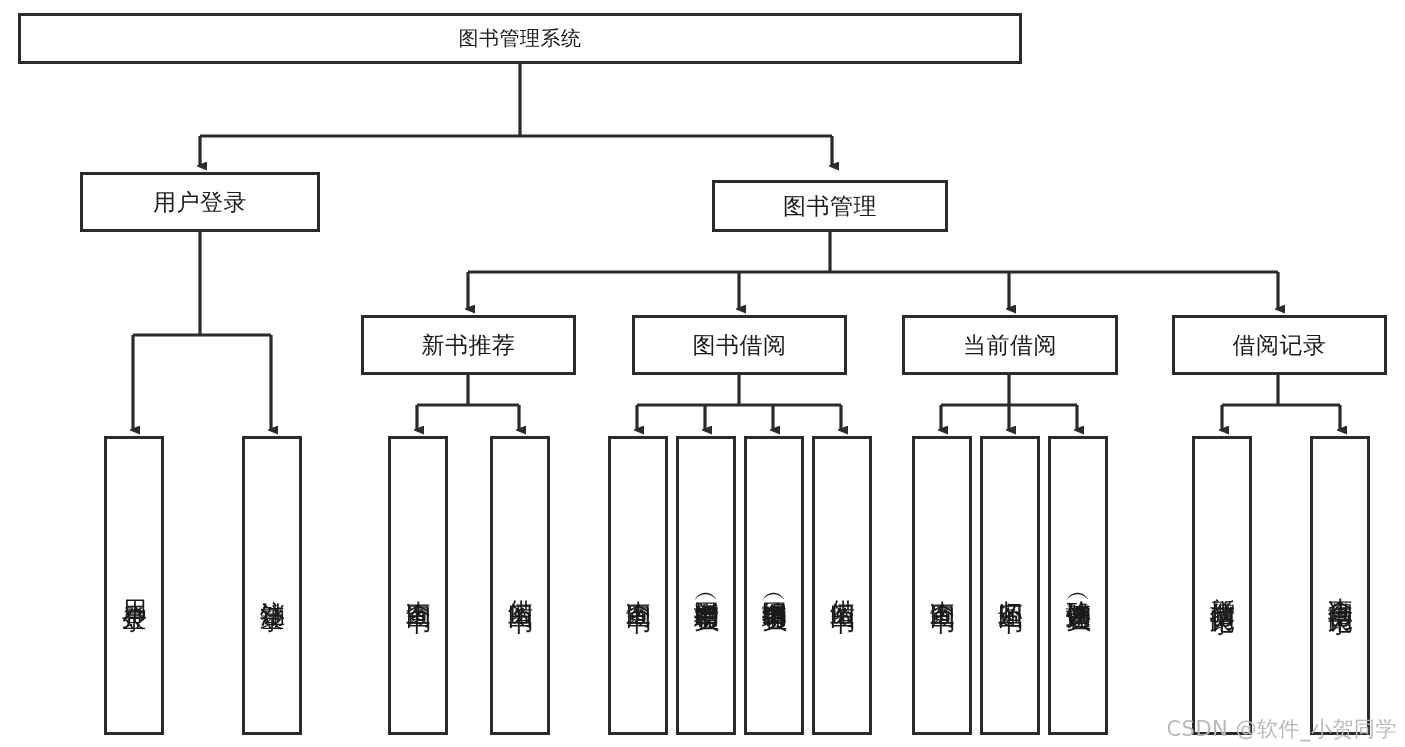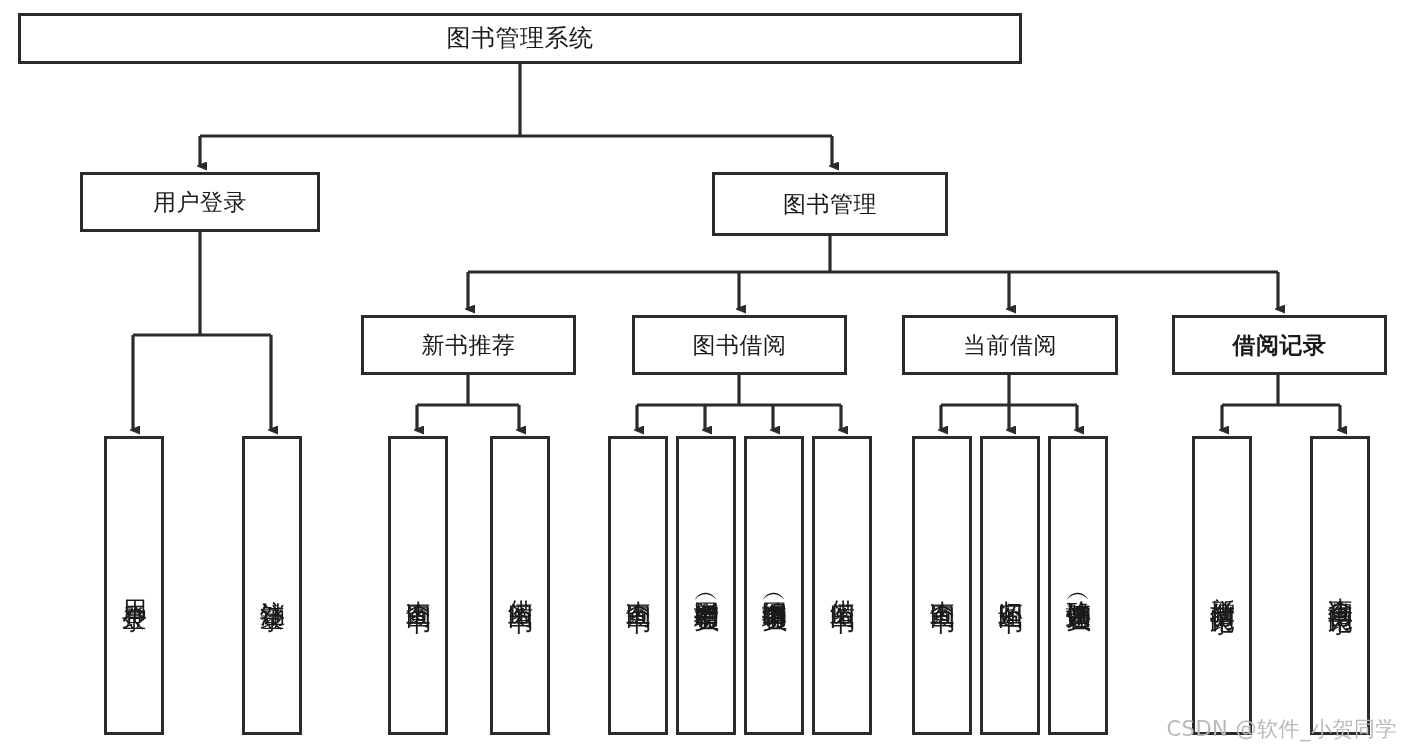--- a/index.html
+++ b/index.html
@@ -35,21 +35,21 @@
     align-items: center;
     justify-content: center;
     color: #1a1a1a;
   }
   .node-label {
     font-size: 23px;
     line-height: 1.15;
     letter-spacing: 0.5px;
     white-space: nowrap;
   }
-  .node.root .node-label { font-size: 24px; }
+  .node.root .node-label { font-size: 20px; }
 
   
   .node.vert {
     align-items: center;
     justify-content: center;
     padding: 6px 0;
   }
   .node.vert .node-label {
     writing-mode: vertical-rl;
     text-orientation: upright;
@@ -128,34 +128,34 @@
     </g>
   </svg>
 
   <div class="node root" style="left:18px; top:13px; width:1004px; height:51px;">
     <span class="node-label">图书管理系统</span>
   </div>
 
   <div class="node" style="left:80px; top:172px; width:240px; height:60px;">
     <span class="node-label">用户登录</span>
   </div>
-  <div class="node" style="left:712px; top:172px; width:236px; height:64px;">
+  <div class="node" style="left:712px; top:180px; width:236px; height:52px;">
     <span class="node-label">图书管理</span>
   </div>
 
   <div class="node" style="left:632px; top:315px; width:215px; height:60px;">
     <span class="node-label">图书借阅</span>
   </div>
   <div class="node" style="left:361px; top:315px; width:215px; height:60px;">
     <span class="node-label">新书推荐</span>
   </div>
   <div class="node" style="left:902px; top:315px; width:216px; height:60px;justify-content:center;">
     <span class="node-label">当前借阅</span>
   </div>
-  <div class="node" style="left:1172px; top:315px; width:215px; height:60px;font-weight:bold;">
+  <div class="node" style="left:1172px; top:315px; width:215px; height:60px;">
     <span class="node-label">借阅记录</span>
   </div>
 
   <div class="node vert" style="left:104px; top:436px; width:60px; height:299px;">
     <span class="node-label">用户登录</span>
   </div>
   <div class="node vert" style="left:242px; top:436px; width:60px; height:299px;">
     <span class="node-label">注销登录</span>
   </div>
 

